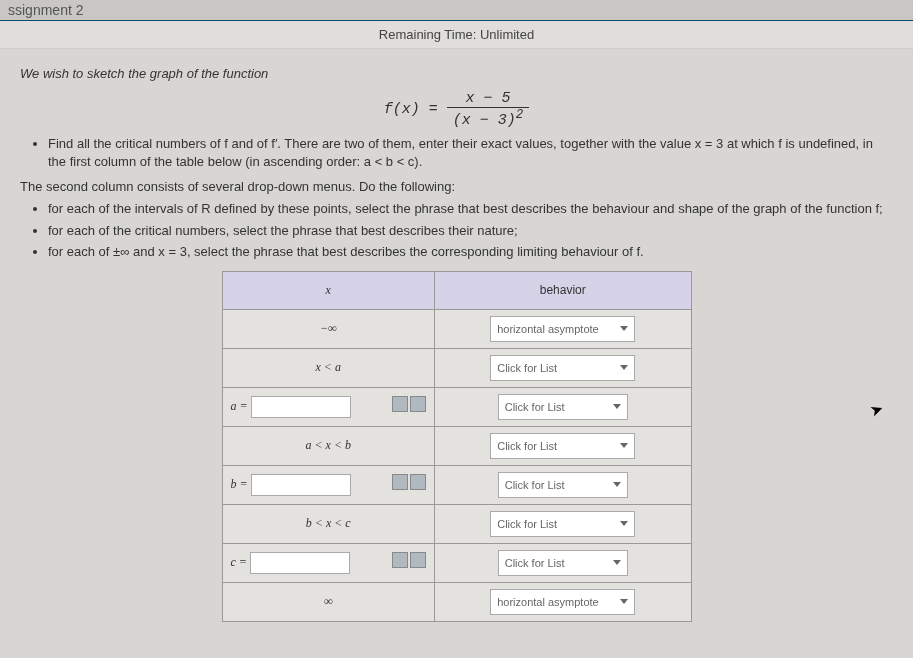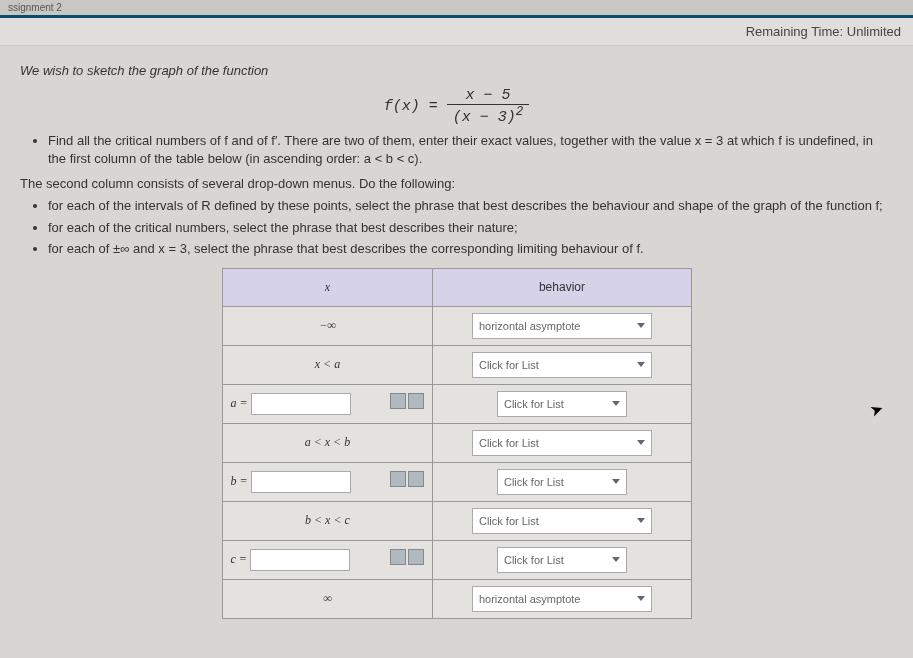--- a/index.html
+++ b/index.html
@@ -8,28 +8,28 @@
       background: #d8d6d3;
       color: #333;
       font-size: 13px;
       width: 913px;
       height: 658px;
       overflow: hidden;
     }
     .top-bar {
       background: #c9c7c4;
       padding: 2px 8px;
-      font-size: 10px;
+      font-size: 14px;
       color: #555;
-      border-bottom: 3px solid #0c4a6e;
+      border-bottom: 1px solid #0c4a6e;
     }
     .timer-bar {
       background: #e0dedb;
       padding: 6px 12px;
-      text-align: right;
+      text-align: center;
       font-size: 13px;
       color: #444;
       border-bottom: 1px solid #ccc;
     }
     .content {
       padding: 15px 20px;
     }
     .intro { margin-bottom: 4px; font-style: italic; }
     .formula {
       text-align: center;
@@ -94,21 +94,21 @@
       width: 16px;
       height: 16px;
       background: #b0b8c0;
       border: 1px solid #888;
       display: inline-block;
     }
     .dropdown {
       display: inline-flex;
       align-items: center;
       justify-content: space-between;
-      width: 180px;
+      width: 145px;
       height: 26px;
       background: #fff;
       border: 1px solid #aaa;
       padding: 0 6px;
       font-size: 11px;
       color: #666;
       cursor: pointer;
     }
     .dropdown.small { width: 130px; }
     .caret {

